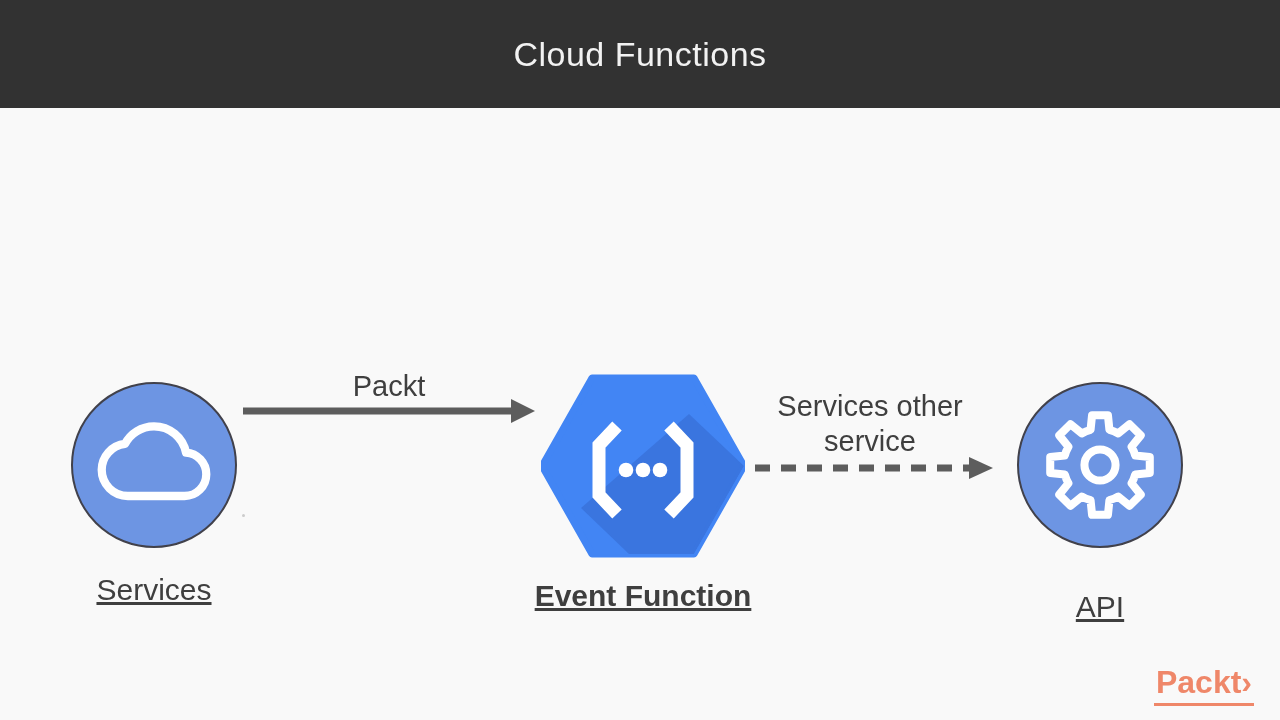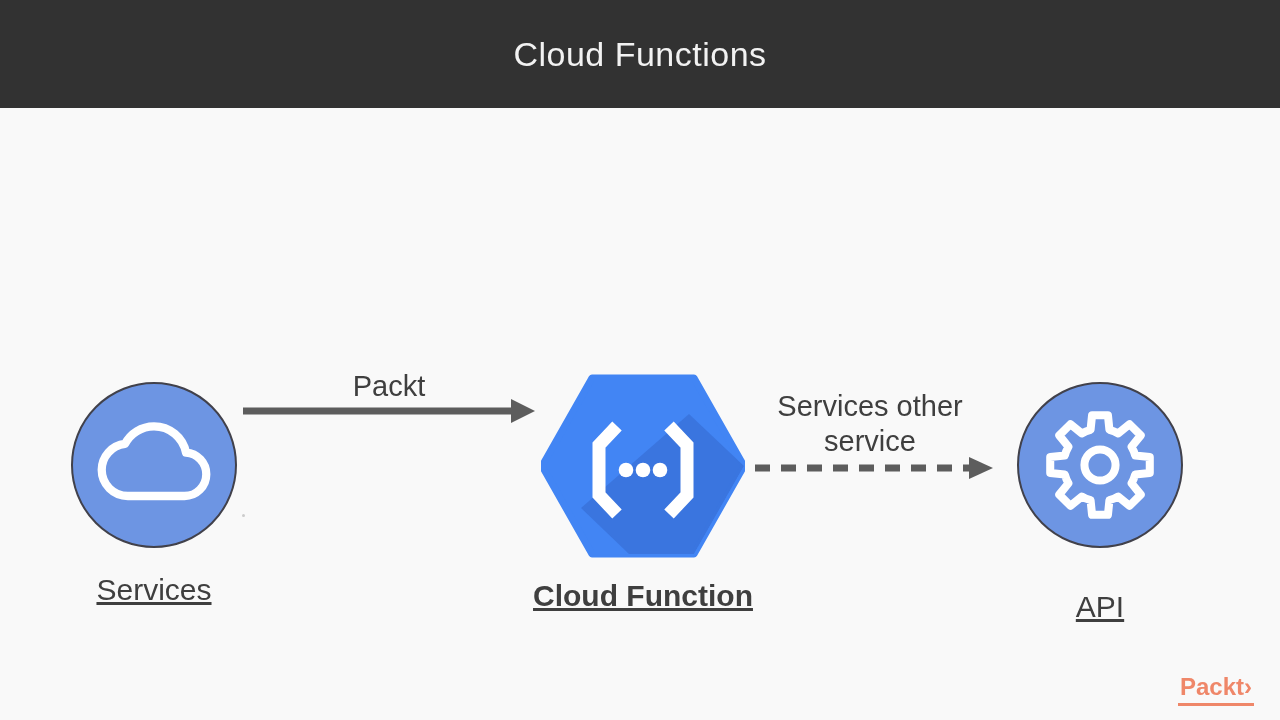--- a/index.html
+++ b/index.html
@@ -65,21 +65,21 @@
     font-size: 29px;
     text-align: center;
     line-height: 35px;
   }
   .event-label   { left: 243px; top: 278px; width: 292px; }
   .trigger-label { left: 762px; top: 298px; width: 216px; }
 
   
   .brand {
     position: absolute; right: 26px; bottom: 14px;
-    font-size: 24px; font-weight: 700;
+    font-size: 32px; font-weight: 700;
     letter-spacing: 0px;
     padding: 0 2px 3px 2px;
     border-bottom: 3px solid;
     line-height: 1.1;
     z-index: 6;
   }
 
   
   .stray {
     position: absolute; left: 242px; top: 423px;
@@ -122,21 +122,21 @@
           </clipPath>
         </defs>
         <polygon points="51,4 153,4 203,92 153,180 51,180 1,92" stroke-width="7" stroke-linejoin="round" fill="#4285F4" stroke="#4285F4"></polygon>
         <polygon points="148,40 203,92 153,180 88,180 40,134" opacity="0.42" clip-path="url(#hexclip)" fill="#2F5FC0"></polygon>
         <polyline points="76,52 58,71 58,121 76,140" fill="none" stroke="#ffffff" stroke-width="13"></polyline>
         <polyline points="128,52 146,71 146,121 128,140" fill="none" stroke="#ffffff" stroke-width="13"></polyline>
         <circle cx="85" cy="96" r="7.3" fill="#ffffff"></circle>
         <circle cx="102" cy="96" r="7.3" fill="#ffffff"></circle>
         <circle cx="119" cy="96" r="7.3" fill="#ffffff"></circle>
       </svg>
-      <figcaption class="nlabel cf-label" style="color: rgb(63, 63, 63);">Cloud Function</figcaption>
+      <figcaption class="nlabel cf-label" style="color: rgb(63, 63, 63);">Event Function</figcaption>
     </figure>
 
     <div class="edge-label trigger-label" style="color: rgb(63, 63, 63);">Services other service</div>
     <svg class="arrow arrow-dashed" width="244" height="32" viewBox="0 0 244 32" aria-hidden="true">
       <line x1="2" y1="16" x2="216" y2="16" stroke-width="7" stroke-dasharray="15,11" stroke="#5D5D5D"></line>
       <polygon points="216,5 240,16 216,27" fill="#5D5D5D"></polygon>
     </svg>
 
     <figure class="node node-api">
       <div class="circle" style="background: rgb(109, 149, 227); border-color: rgb(65, 65, 75);">

